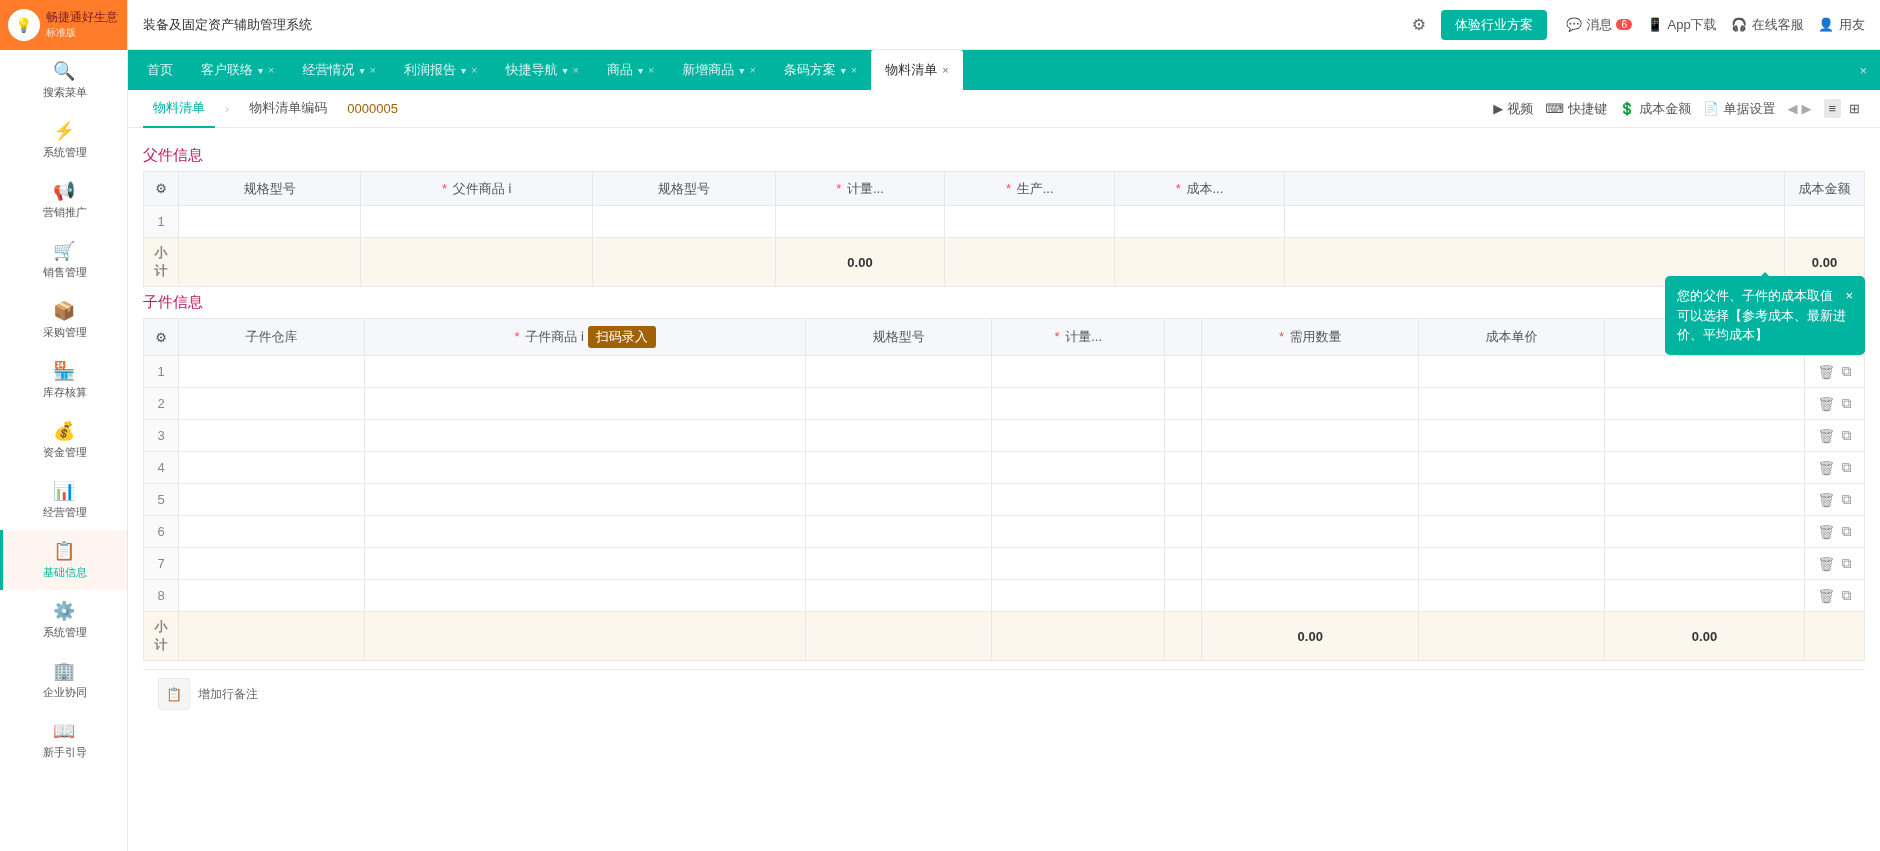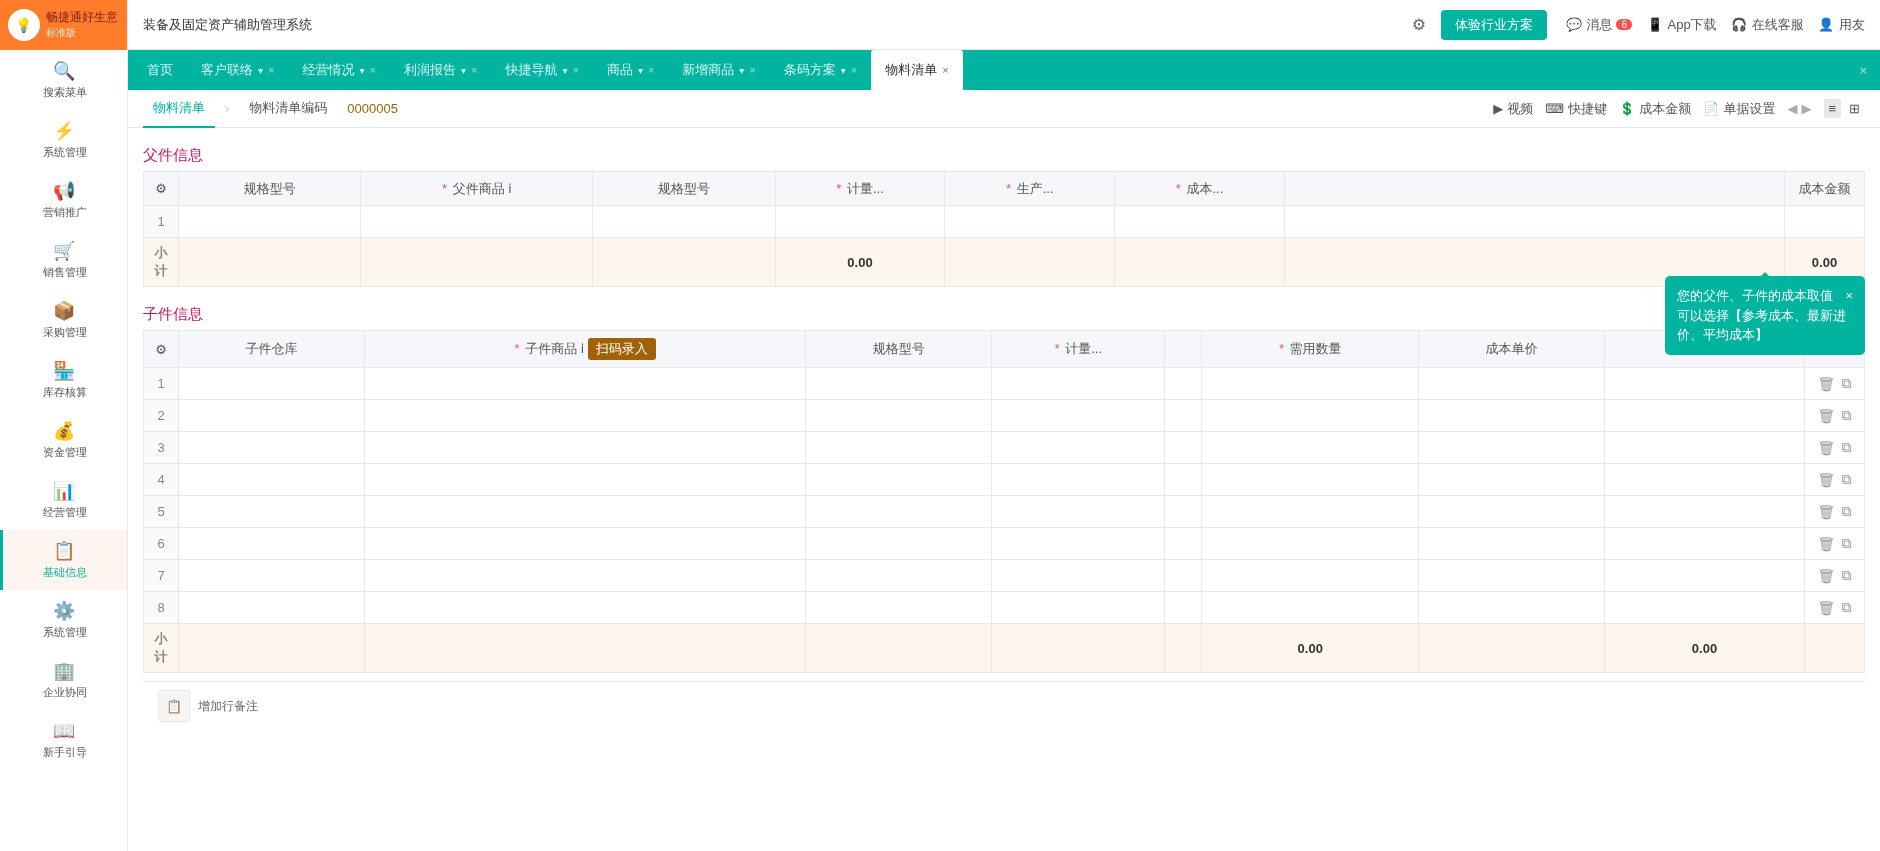--- a/index.html
+++ b/index.html
@@ -575,21 +575,21 @@
           <td></td>
           <td style="font-weight:bold;color:#333;">0.00</td>
           <td></td>
           <td></td>
           <td></td>
           <td style="font-weight:bold;color:#333;">0.00</td>
         </tr>
       </tbody>
     </table>
 
-    <div class="section-title" style="margin-top:18px;">子件信息</div>
+    <div class="section-title" style="margin-top:6px;">子件信息</div>
     <table class="data-table">
       <thead>
         <tr>
           <th class="th-gear">⚙</th>
           <th>子件仓库</th>
           <th>
             <span class="required">*</span> 子件商品 ℹ
             <button class="scan-btn">扫码录入</button>
           </th>
           <th>规格型号</th>

